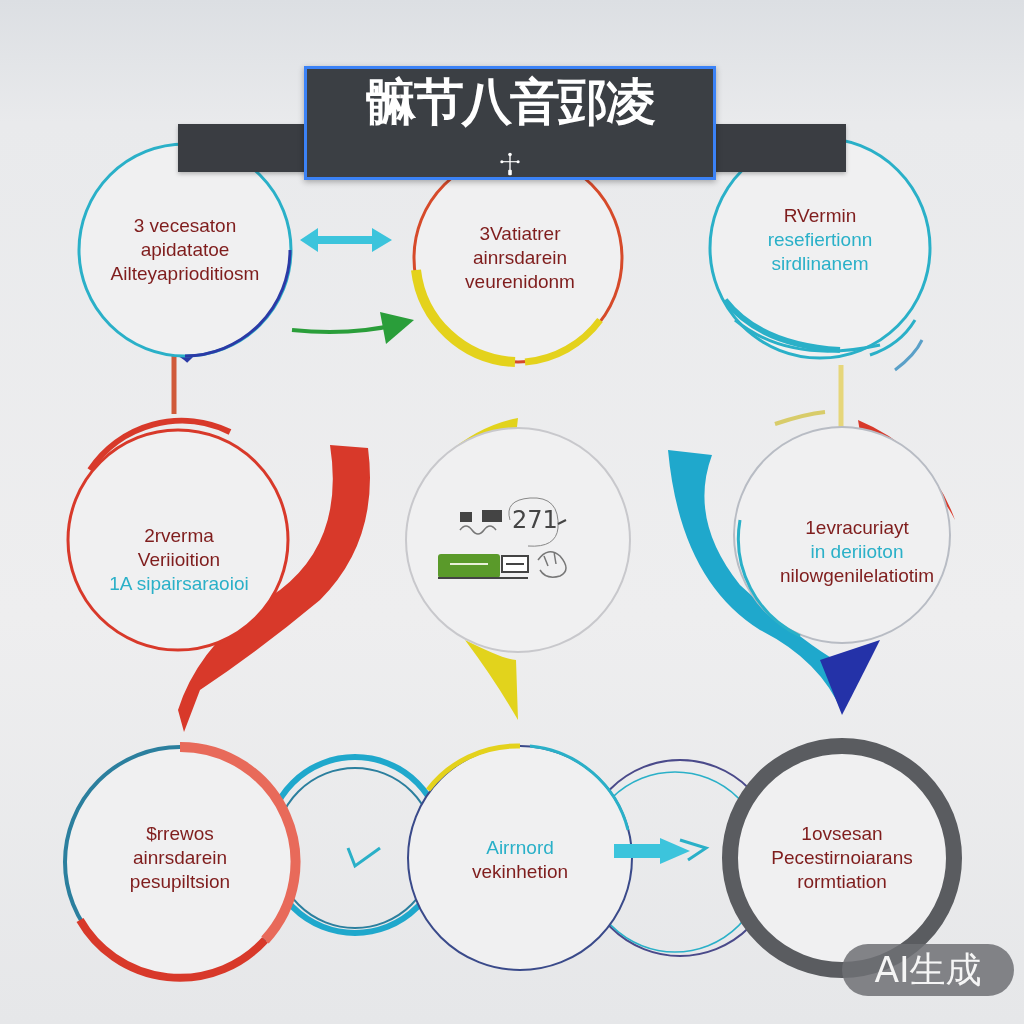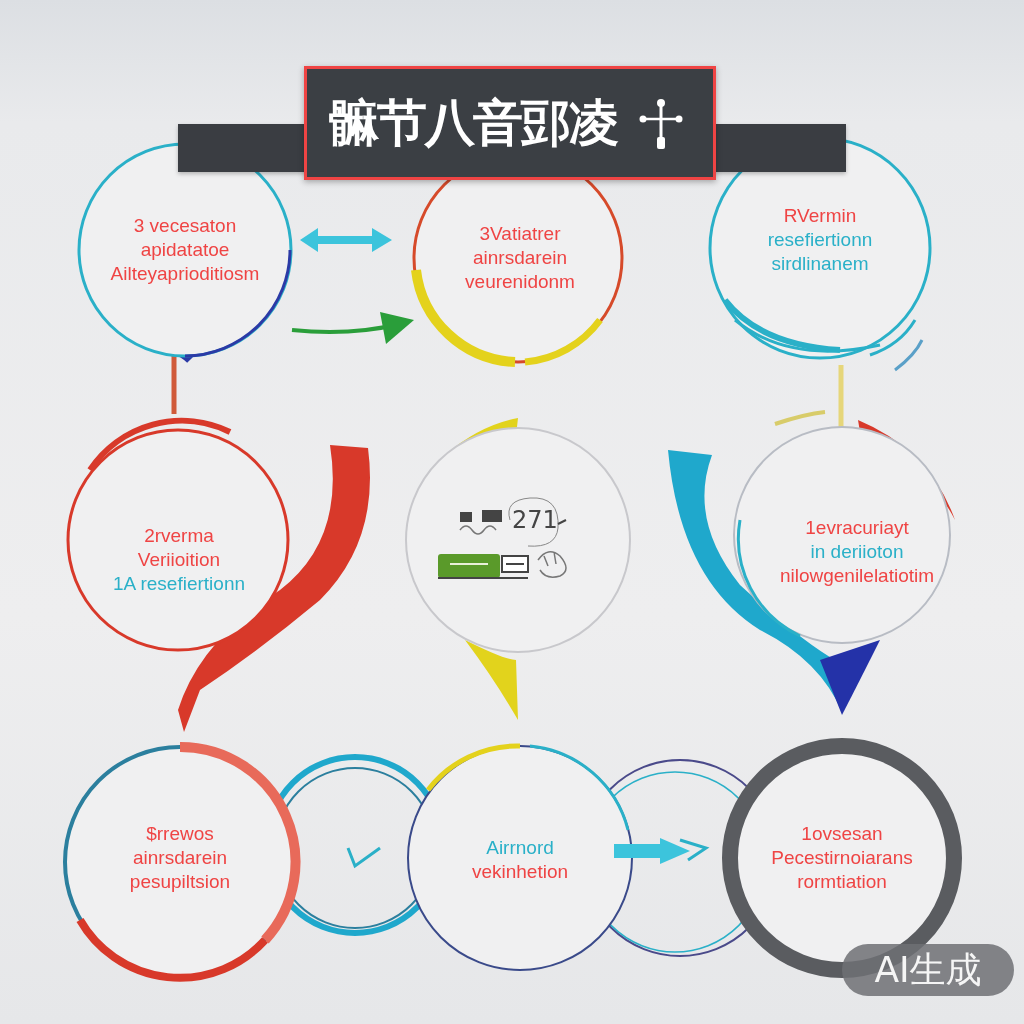--- a/index.html
+++ b/index.html
@@ -8,34 +8,35 @@
     background: linear-gradient(180deg, #dcdfe3 0%, #e9eaec 12%, #eeeeef 60%, #e6e7e9 100%);
     font-family: "Liberation Sans", "DejaVu Sans", sans-serif;
   }
   #diagram-svg { position:absolute; left:0; top:0; width:1024px; height:1024px; }
   .title-bar-back {
     position:absolute; left:178px; top:124px; width:668px; height:48px;
     background:#3a3d42; box-shadow: 0 2px 4px rgba(0,0,0,0.25);
   }
   .title-box {
     position:absolute; left:304px; top:66px; width:412px; height:114px;
-    background:#3b3f44; border:3px solid #ef4444; box-sizing:border-box;
+    background:#3b3f44; border:3px solid #3b82f6; box-sizing:border-box;
     display:flex; align-items:center; justify-content:center; gap:14px;
     box-shadow: 0 2px 6px rgba(0,0,0,0.3);
+    flex-direction: column;
   }
   .title-text {
     color:#ffffff; font-size:50px; font-weight:bold; letter-spacing:-2px;
     font-family: "DejaVu Sans", sans-serif;
   }
   .title-icon { width:60px; height:60px; }
   .node {
     position:absolute; display:flex; flex-direction:column; align-items:center;
     justify-content:center; text-align:center; line-height:1.28;
   }
-  .node .line { font-size:19px; color:#ef4444; white-space:nowrap; }
+  .node .line { font-size:19px; color:#7f1d1d; white-space:nowrap; }
   .node .line.accent { color:#2ab0c8; font-weight:normal; }
   .badge-ai {
     position:absolute; left:842px; top:944px; width:172px; height:52px;
     border-radius:33px; background:rgba(110,112,116,0.85);
     color:#f5f5f5; font-size:36px; display:flex; align-items:center; justify-content:center;
     font-family: "DejaVu Sans", sans-serif;
   }
   .center-graphic { position:absolute; left:430px; top:490px; width:180px; height:110px; }
 </style>
 </head>
@@ -159,21 +160,21 @@
   <span class="line">veurenidonm</span>
 </div>
 <div class="node" style="left:720px;top:190px;width:200px;height:100px;">
   <span class="line">RVermin</span>
   <span class="line accent">resefiertionn</span>
   <span class="line accent">sirdlinanem</span>
 </div>
 <div class="node" style="left:74px;top:510px;width:210px;height:100px;">
   <span class="line">2rverma</span>
   <span class="line">Veriioition</span>
-  <span class="line accent">1A resefiertionn</span>
+  <span class="line accent">1A sipairsaraoioi</span>
 </div>
 
 <div class="center-graphic">
   <svg width="180" height="110" viewBox="0 0 180 110">
     <rect x="30" y="22" width="12" height="10" fill="#444"></rect>
     <rect x="52" y="20" width="20" height="12" fill="#444"></rect>
     <path d="M30 40 q6 -8 12 0 q6 8 12 0 q6 -8 12 0" stroke="#777" fill="none" stroke-width="1.5"></path>
     <text x="82" y="38" font-size="24" fill="#444" font-family="DejaVu Sans, sans-serif">271</text>
     <path d="M80 30 q-6 -20 20 -22 q30 -2 28 30 q-2 20 -30 18" stroke="#888" fill="none" stroke-width="1"></path>
     <path d="M128 34 l8 -4" stroke="#444" stroke-width="2"></path>

